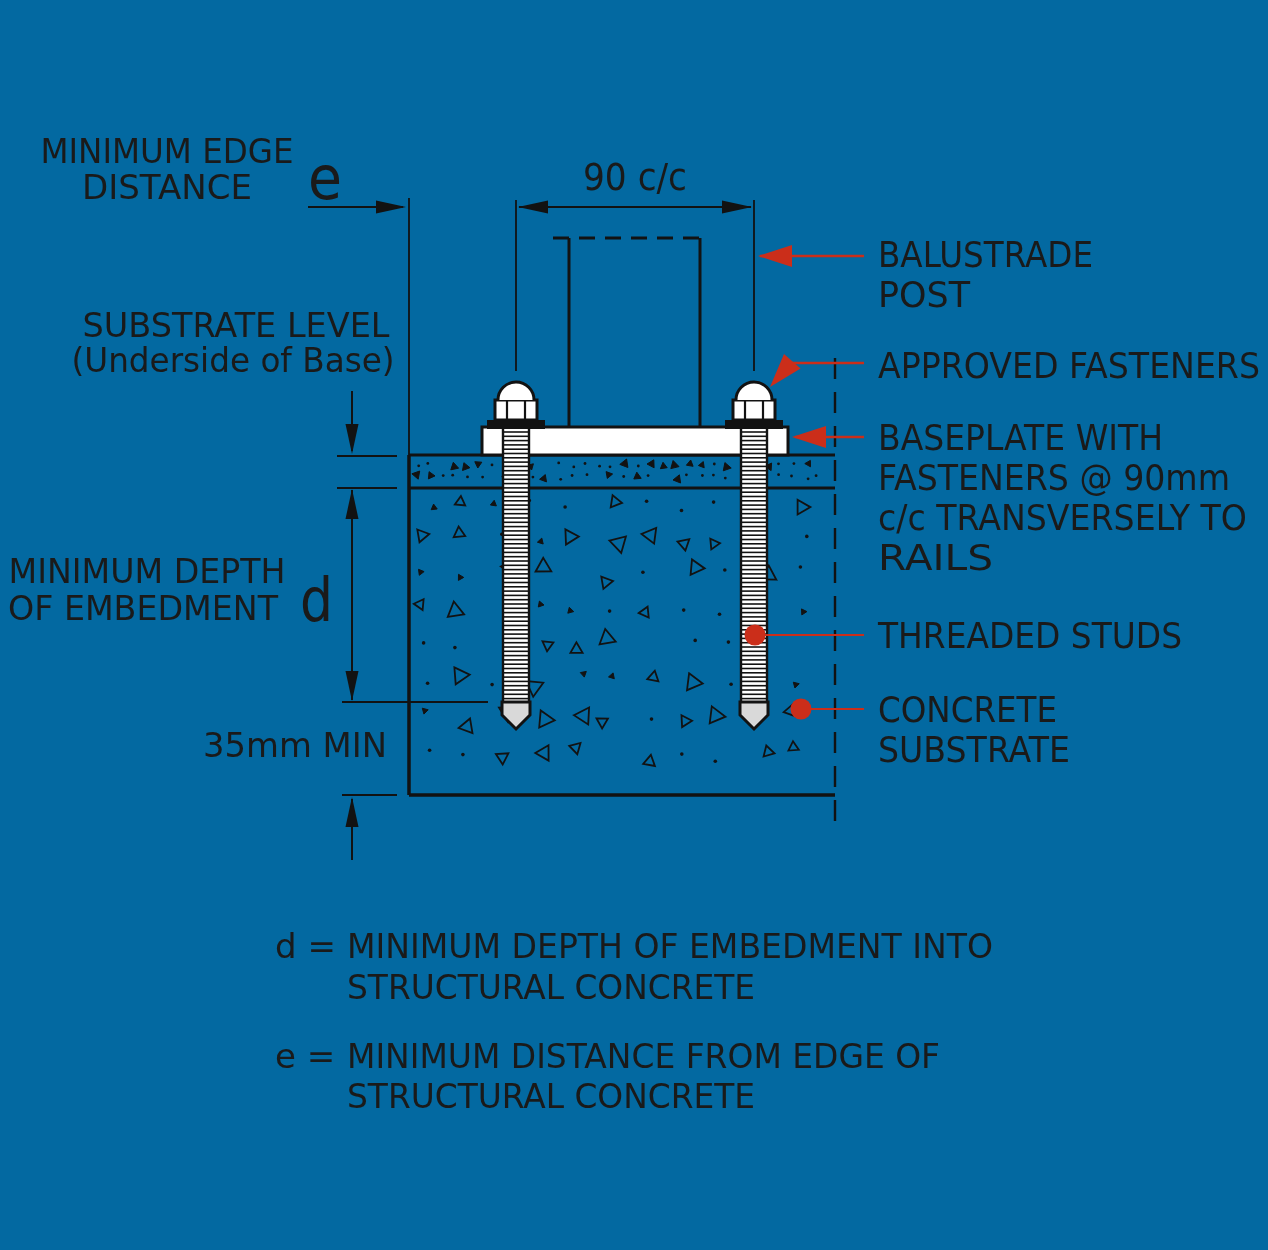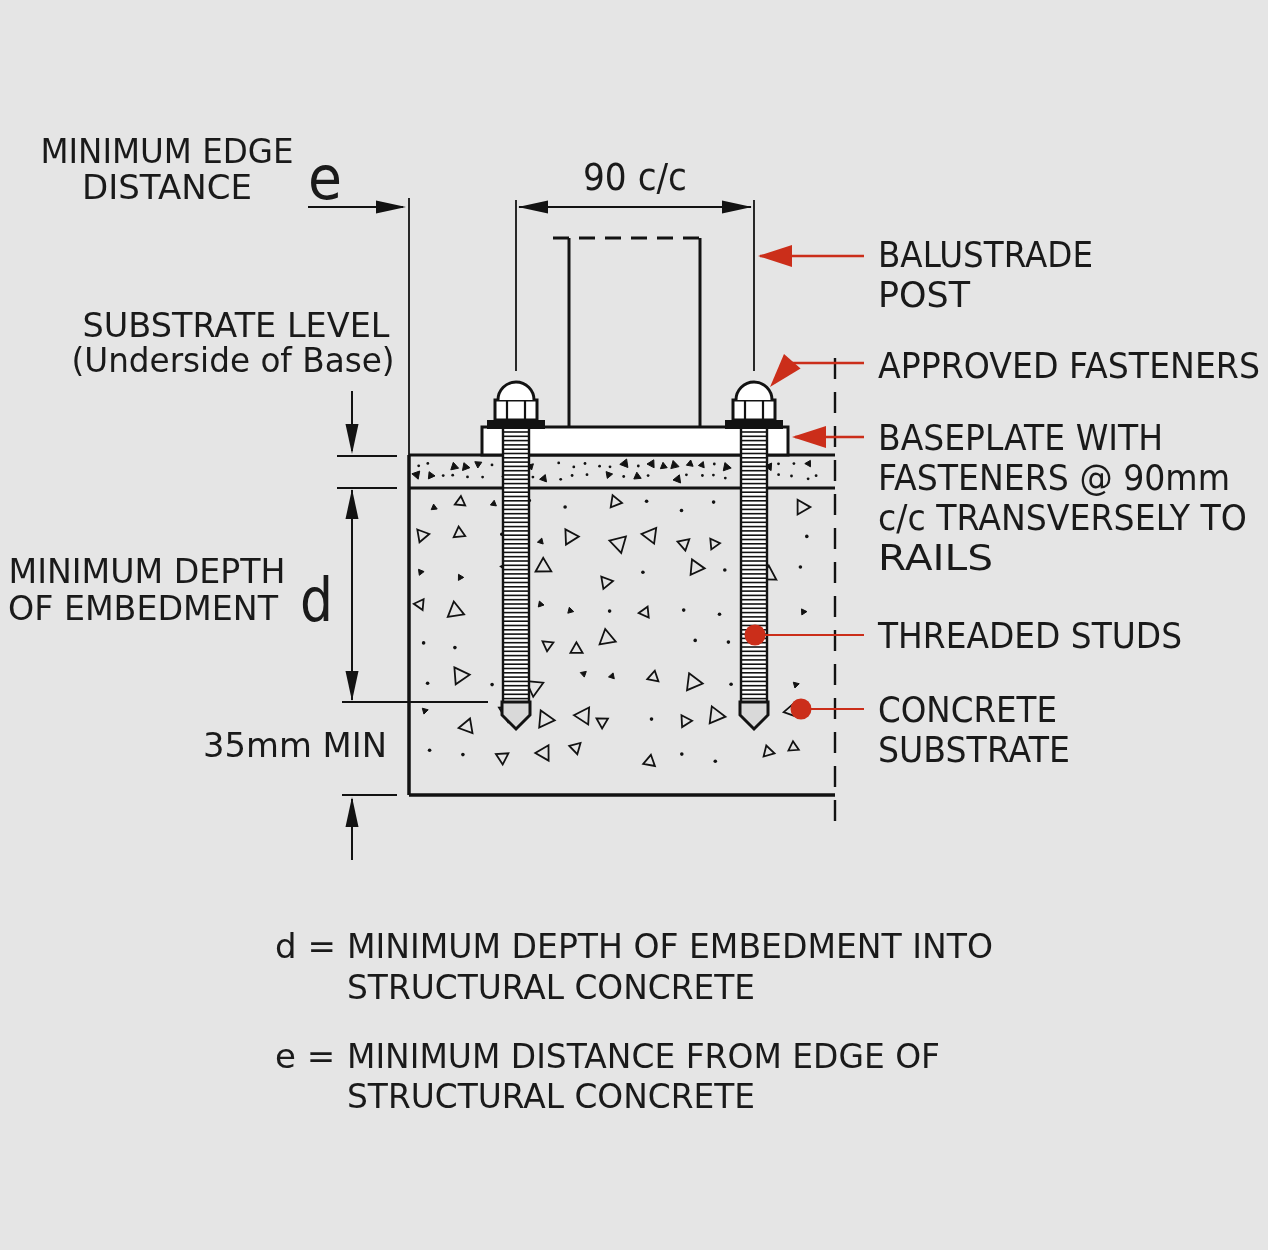--- a/index.html
+++ b/index.html
@@ -1,16 +1,16 @@
 <!DOCTYPE html>
 <html><head>
 <meta charset="utf-8">
 <style>
   html,body{margin:0;padding:0;background:#ffffff;}
-  .stage{width:1268px;height:1250px;position:relative;background:#e5e5e5;overflow:hidden;}
+  .stage{width:1268px;height:1250px;position:relative;background:#0369a1;overflow:hidden;}
   svg{display:block;}
   text{font-family:"DejaVu Sans","Liberation Sans",sans-serif;fill:#1a1a1a;}
   .lbl{font-size:34px;}
   .lbl-r{font-size:36px;}
   .sym{font-size:60px;}
   .dimtxt{font-size:37px;}
   .leg{font-size:34px;}
   .blk{stroke:#121212;fill:none;}
   .redln{stroke:#cb2e1a;fill:none;}
   .redfill{fill:#cb2e1a;stroke:none;}

